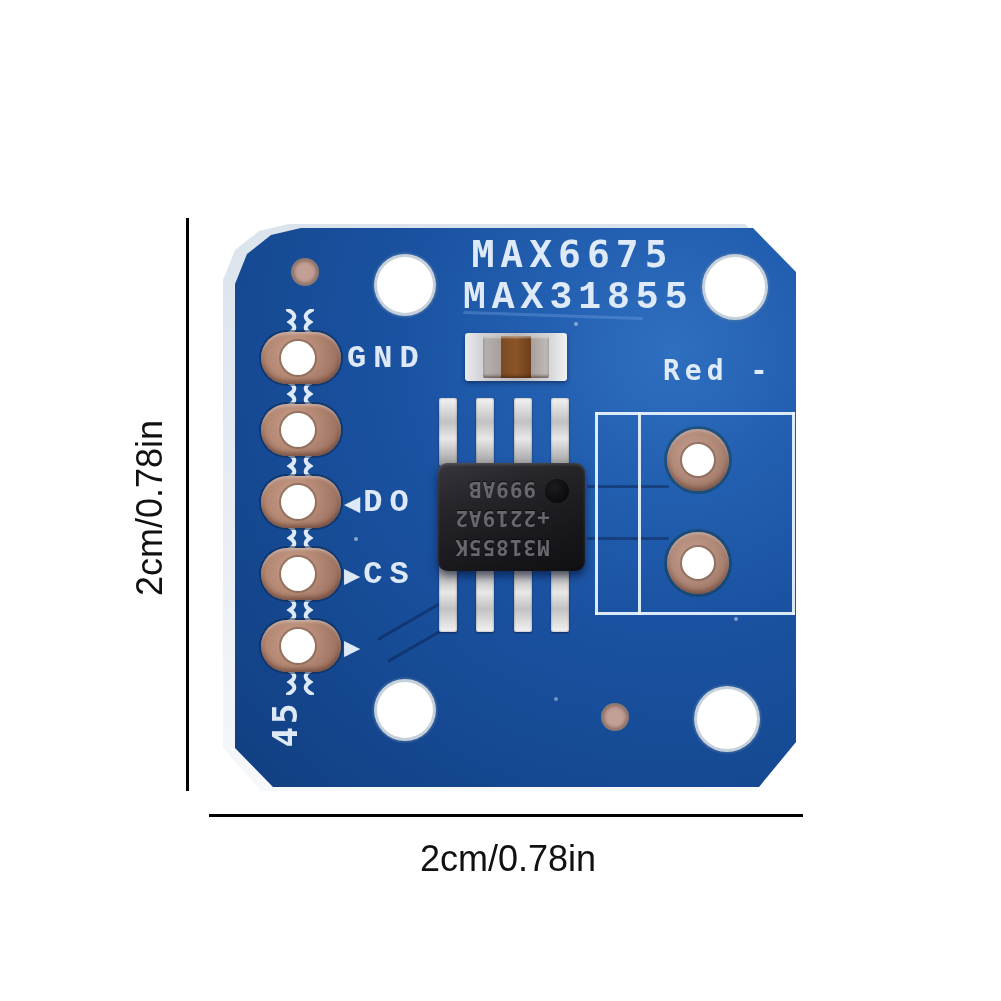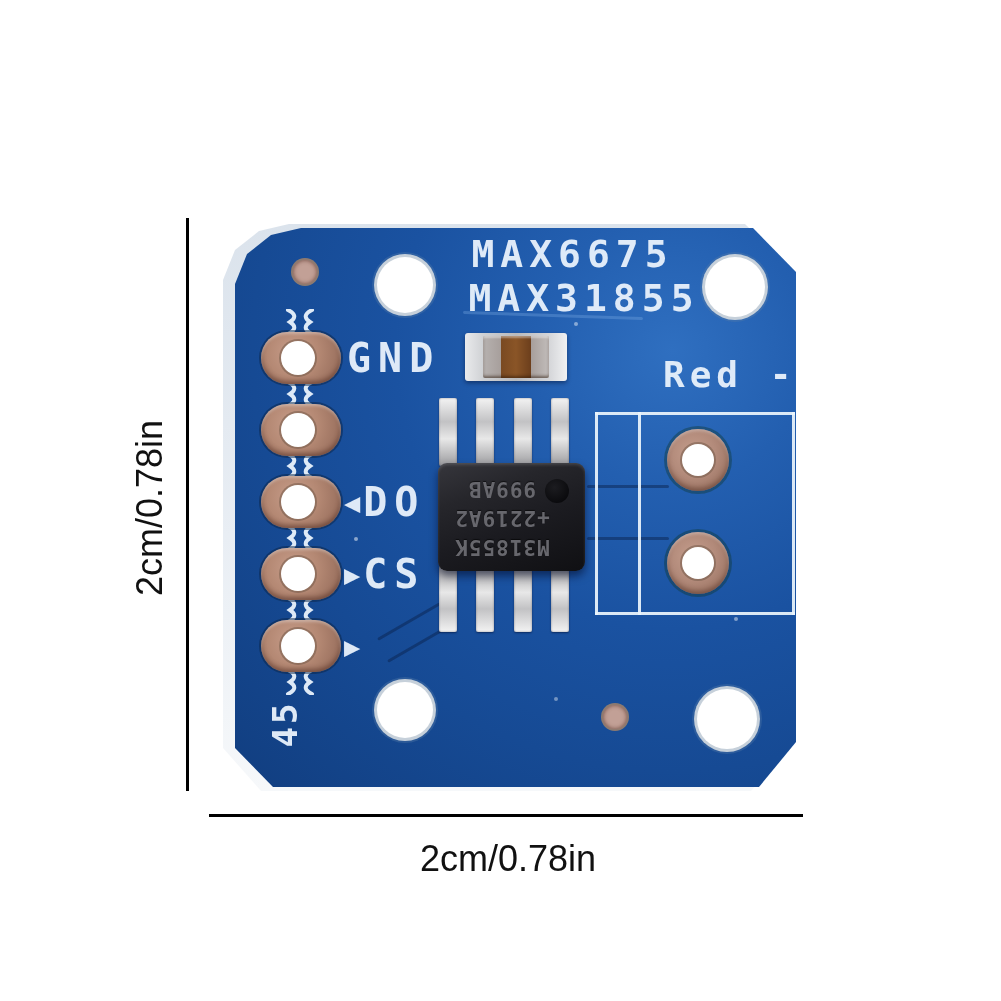--- a/index.html
+++ b/index.html
@@ -18,37 +18,37 @@
     clip-path:polygon(66px 0,522px 0,569px 46px,569px 520px,528px 567px,38px 567px,0 524px,0 56px,12px 26px,36px 7px);
     background:linear-gradient(180deg,#dbe3ec 0%,#e9eef4 55%,#f6f8fa 100%);}
   #board{position:absolute;left:235px;top:228px;width:643px;height:559px;
     clip-path:polygon(66px 0,518px 0,561px 44px,561px 514px,524px 559px,38px 559px,0 520px,0 56px,12px 26px,36px 7px);
     background:radial-gradient(circle at 68% 22%, #2f6fc0 0%, #235fb0 22%, #1a52a1 45%, #164a94 68%, #113e80 100%);}
 
   .silk{color:#e9f2fc;opacity:.95;}
   .silk-txt{position:absolute;font-weight:bold;letter-spacing:6px;white-space:nowrap;}
 
   #title1{left:230px;top:4px;width:215px;font-size:38px;text-align:center;}
-  #title2{left:228px;top:48px;width:242px;font-size:38px;text-align:center;}
+  #title2{left:228px;top:48px;width:242px;font-size:38px;text-align:left;font-family:Liberation Mono, monospace;}
 
   
   .hole{position:absolute;border-radius:50%;background:#ffffff;
         box-shadow:0 0 0 3px #c6d0da, 0 0 0 5px rgba(90,125,170,.35);}
   .via{position:absolute;border-radius:50%;background:#c2a096;
        box-shadow:inset 0 0 4px rgba(80,40,30,.7), 0 0 0 2px #8d7a70;}
 
   
   .pad-oval{position:absolute;left:26px;width:80px;height:52px;border-radius:26px;
     background:radial-gradient(circle at 40% 40%, #c79d8a 0%, #b48873 45%, #9c7260 80%, #8a6454 100%);
     box-shadow:inset 0 2px 3px rgba(255,255,255,.35), inset 0 -3px 5px rgba(60,25,15,.45), 0 0 0 2px rgba(10,35,70,.5);}
   .pad-hole{position:absolute;left:20px;top:9px;width:34px;height:34px;border-radius:50%;background:#fff;
     box-shadow:0 0 0 2px rgba(110,85,70,.5);}
   .pin-label{position:absolute;left:109px;height:52px;display:flex;align-items:center;}
   .pin-prefix{font-size:27px;margin-right:3px;letter-spacing:0;}
-  .pin-name{font-size:40px;font-weight:bold;letter-spacing:7px;}
+  .pin-name{font-size:32px;font-weight:bold;letter-spacing:7px;font-family:Liberation Mono, monospace;}
 
   .bracket{position:absolute;left:31px;width:68px;height:26px;}
   .bracket path{stroke:#e9f2fc;stroke-width:4;fill:none;stroke-linecap:round;opacity:.95;}
 
   
   #cap-solder{position:absolute;left:230px;top:105px;width:102px;height:48px;border-radius:3px;
     background:linear-gradient(90deg,#e9eaec 0%,#cfd1d4 18%,#b9babd 50%,#d4d5d8 82%,#f0f1f2 100%);
     box-shadow:0 2px 4px rgba(0,10,40,.45);}
   #cap-body{position:absolute;left:248px;top:108px;width:66px;height:42px;border-radius:2px;
     background:linear-gradient(90deg,#b7b2b0 0%,#a79f9c 27%,#7a4a22 28%,#8a5527 50%,#6d3f1c 72%,#a79f9c 73%,#c2bdbb 100%);
@@ -70,21 +70,21 @@
     color:#67676d;font-size:21px;font-weight:bold;letter-spacing:1px;line-height:29px;text-align:center;
     text-shadow:0 1px 1px rgba(0,0,0,.6);}
 
   
   .tline{position:absolute;background:rgba(235,244,252,.93);}
   .tpad{position:absolute;width:62px;height:62px;border-radius:50%;
     background:radial-gradient(circle at 42% 40%, #c59e8d 0%, #b28a7a 45%, #97705f 85%);
     box-shadow:0 0 0 3px rgba(15,55,45,.4), inset 0 2px 3px rgba(255,255,255,.3), inset 0 -3px 5px rgba(60,25,15,.4);}
   .tpad .pad-hole{left:15px;top:15px;width:32px;height:32px;}
 
-  #label-red{left:428px;top:126px;font-size:36px;letter-spacing:5px;}
+  #label-red{left:428px;top:126px;font-size:28px;letter-spacing:5px;}
   #label-yellow{left:370px;top:399px;font-size:39px;letter-spacing:5px;}
   #corner-mark{left:6px;top:476px;width:88px;font-size:34px;letter-spacing:3px;text-align:center;
     transform:rotate(-90deg);}
 
   
   .trace{position:absolute;background:rgba(8,32,72,.45);height:3px;border-radius:2px;}
   .trace.light{background:rgba(120,170,225,.35);}
 
   #specks{position:absolute;left:0;top:0;width:2px;height:2px;border-radius:50%;background:rgba(255,255,255,.55);
     box-shadow:120px 310px 0 1px rgba(255,255,255,.5), 340px 95px 0 1px rgba(255,255,255,.45),

